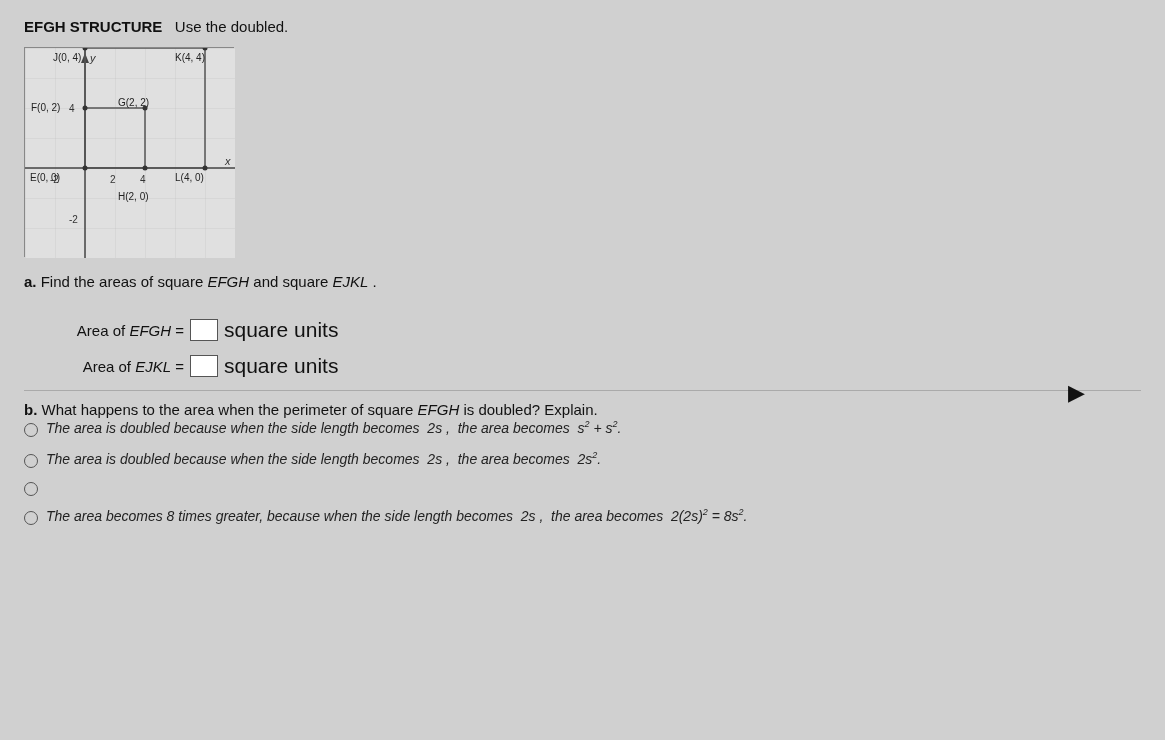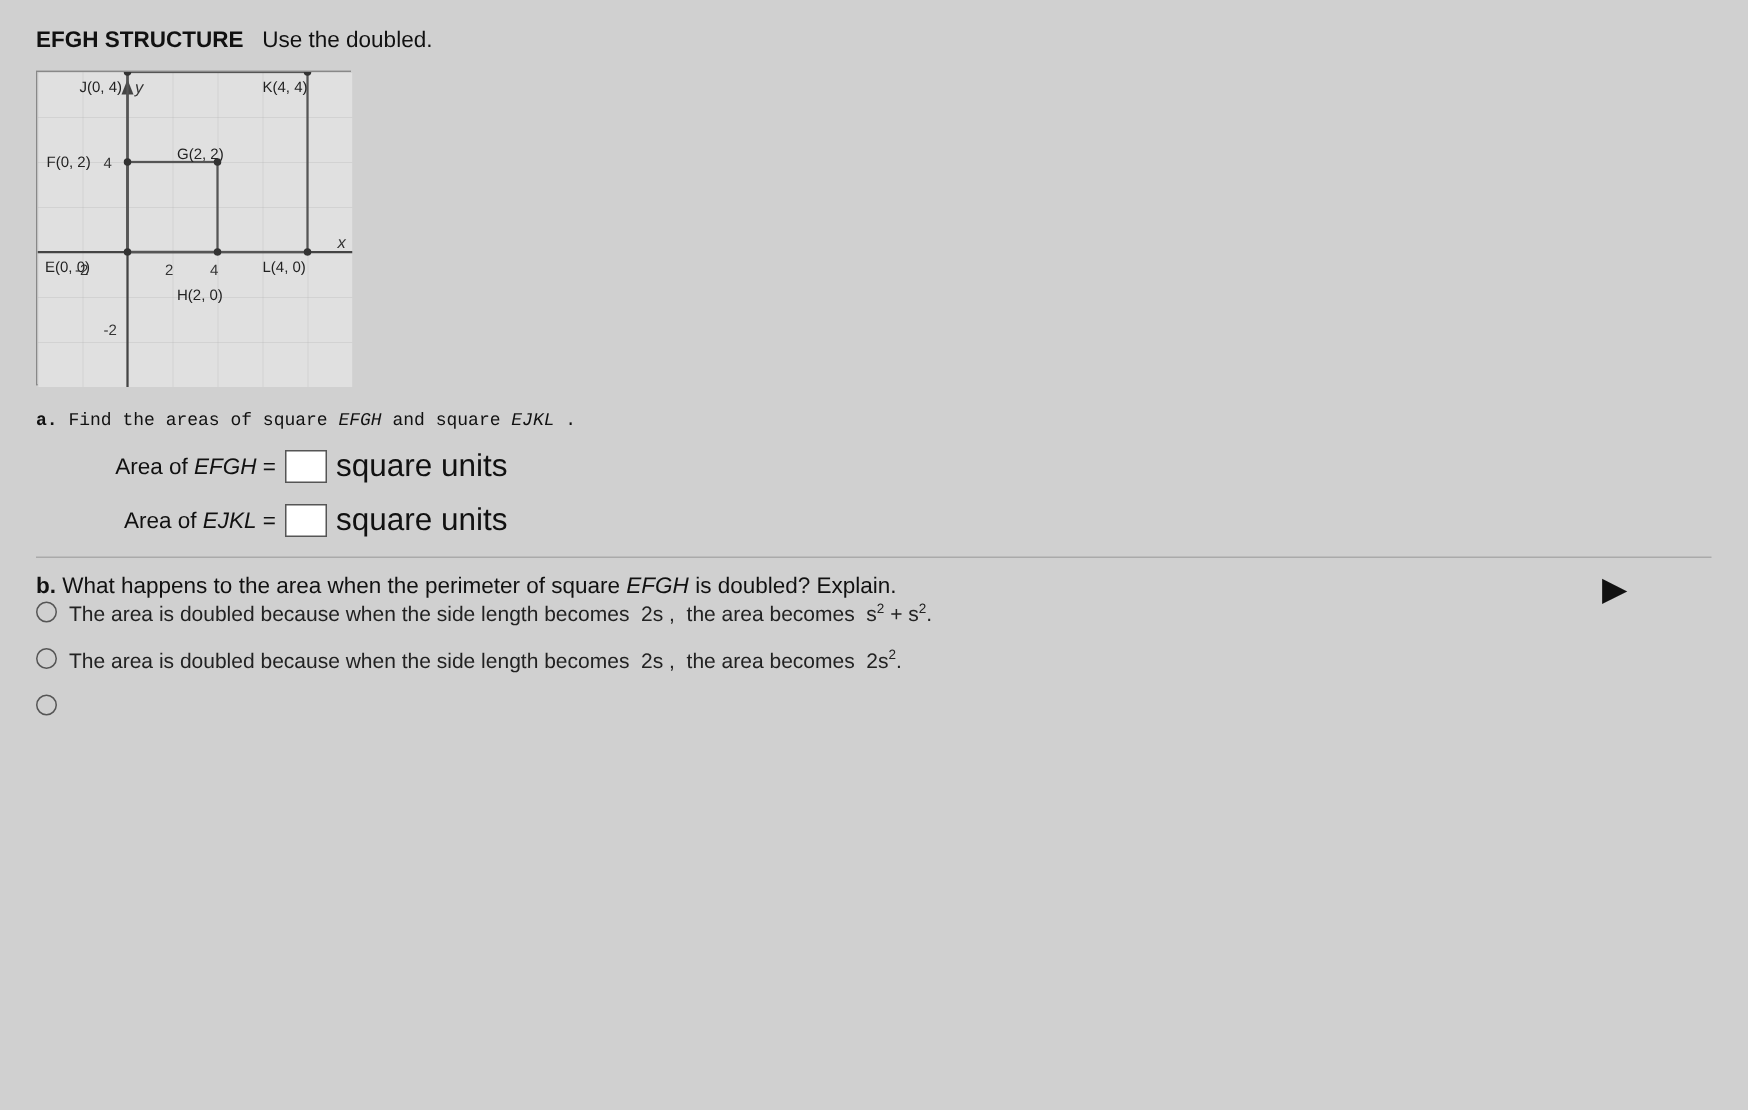--- a/index.html
+++ b/index.html
@@ -27,23 +27,22 @@
       width: 210px;
       height: 210px;
       background: #e8e8e8;
       border: 1px solid #888;
       position: relative;
     }
     .section-a {
       margin-bottom: 8px;
     }
     .section-a-title {
-      font-size: 12px;
-      margin-bottom: 12px;
-      font-family: Liberation Mono, monospace;
+      font-size: 15px;
+      margin-bottom: 28px;
     }
     .section-a-title em { font-style: italic; font-weight: normal; }
     .area-row {
       display: flex;
       align-items: center;
       margin-bottom: 12px;
       gap: 6px;
     }
     .area-label {
       font-size: 15px;
@@ -62,23 +61,24 @@
       font-size: 21px;
     }
     .section-b-title {
       font-size: 15px;
       margin-bottom: 0;
       margin-top: 8px;
     }
     .section-b-title em { font-style: italic; }
     .radio-option {
       display: flex;
-      align-items: flex-start;
+      align-items: center;
       margin-bottom: 10px;
       gap: 8px;
+      font-style: italic;
     }
     .radio-circle {
       width: 14px;
       height: 14px;
       border-radius: 50%;
       border: 1.5px solid #555;
       background: #d0d0d0;
       margin-top: 2px;
       flex-shrink: 0;
     }
@@ -224,17 +224,23 @@
       <div class="radio-circle"></div>
       <span class="radio-text">
         The area is doubled because when the side length becomes &nbsp;2s ,&nbsp; the area becomes &nbsp;2s<sup>2</sup>.
       </span>
     </div>
 
     <div class="radio-option">
       <div class="radio-circle"></div>
     </div>
 
+    <div class="radio-option">
+      <div class="radio-circle"></div>
+      <span class="radio-text">
+        The area becomes 8 times greater, because when the side length becomes &nbsp;2s ,&nbsp; the area becomes &nbsp;2(2s)<sup>2</sup> = 8s<sup>2</sup>.
+      </span>
+    </div>
   </div>
 
 </div>
 
 <div class="cursor" style="position:fixed; right:80px; top:380px; font-size:22px; pointer-events:none;">▶</div>
 
 </body></html>

